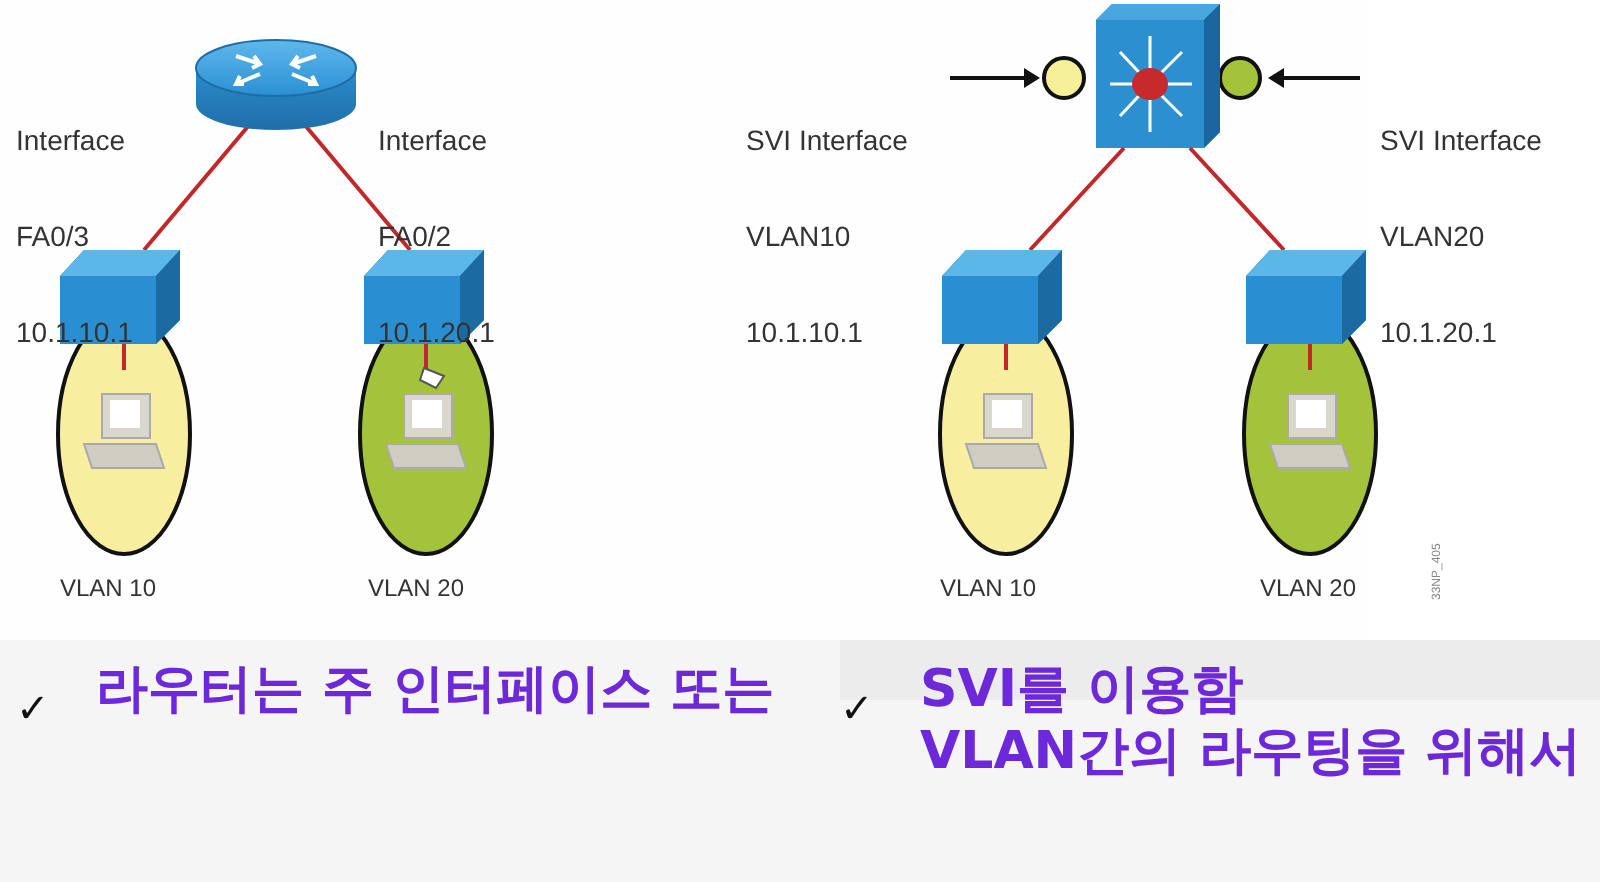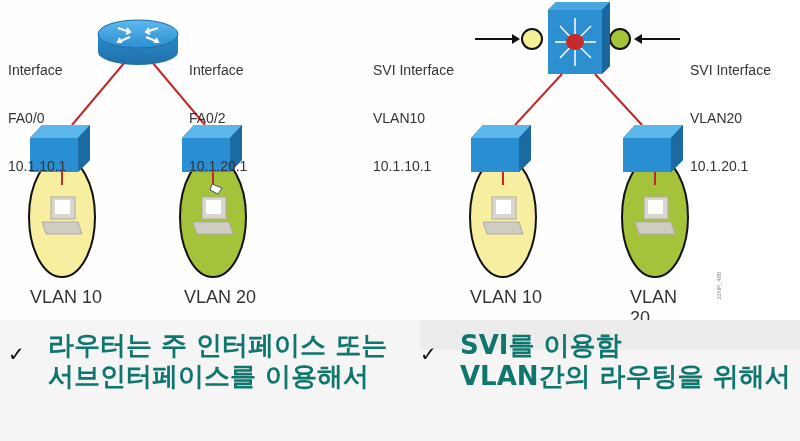--- a/index.html
+++ b/index.html
@@ -3,31 +3,31 @@
   <meta charset="utf-8">
   <style>
     html, body { margin: 0; padding: 0; }
     body {
       width: 800px; height: 441px; overflow: hidden; position: relative;
       background: #ffffff;
       font-family: "Liberation Sans", "DejaVu Sans", sans-serif;
     }
     .diagram { position: absolute; left: 0; top: 0; width: 684px; height: 320px; background: #fefefe; }
     .lbl { position: absolute; font-size: 14px; line-height: 16px; color: #333; white-space: pre; }
-    .vlan-lbl { position: absolute; font-size: 18px; color: #333; }
+    .vlan-lbl { position: absolute; font-size: 12px; color: #333; }
     .tiny { position: absolute; font-size: 6px; color: #888; transform: rotate(-90deg); transform-origin: left top; }
     .bottom {
       position: absolute; left: 0; top: 320px; width: 800px; height: 121px;
       background: #f5f5f5;
     }
     .bullet { position: absolute; top: 330px; }
     .check { position: absolute; font-size: 20px; color: #111; top: 12px; }
     .btext {
       position: absolute; left: 40px; top: 0px; font-size: 26px; line-height: 31px;
-      font-weight: bold; color: #0f766e; font-family: "DejaVu Sans", sans-serif; white-space: nowrap;
+      font-weight: bold; color: #6d28d9; font-family: "DejaVu Sans", sans-serif; white-space: nowrap;
     }
     .btext div { height: 31px; }
     .rightcol-bg { position: absolute; left: 420px; top: 320px; width: 380px; height: 30px; background: #ececec; }
   </style>
 </head>
 <body>
 
 <div class="diagram">
   <svg width="800" height="320" style="position:absolute;left:0;top:0">
     <defs>
@@ -147,21 +147,21 @@
     </g>
     <g>
       <rect x="644" y="197" width="24" height="22" fill="#d9d6cc" stroke="#aaa"></rect>
       <rect x="648" y="200" width="15" height="14" fill="#ffffff"></rect>
       <polygon points="635,222 671,222 675,234 639,234" fill="#cfccc1" stroke="#aaa"></polygon>
     </g>
   </svg>
 
   <div class="lbl" style="left:8px;top:30px">
     <div>Interface</div>
-    <div>FA0/0</div>
+    <div>FA0/3</div>
     <div>10.1.10.1</div>
   </div>
   <div class="lbl" style="left:189px;top:30px">
     <div>Interface</div>
     <div>FA0/2</div>
     <div>10.1.20.1</div>
   </div>
   <div class="vlan-lbl" style="left:30px;top:287px">VLAN 10</div>
   <div class="vlan-lbl" style="left:184px;top:287px">VLAN 20</div>
 
@@ -180,21 +180,20 @@
   <div class="tiny" style="left:716px;top:300px">33NP_405</div>
 </div>
 
 <div class="bottom"></div>
 <div class="rightcol-bg"></div>
 
 <div class="bullet" style="left:8px">
   <span class="check" style="left:0">✓</span>
   <div class="btext">
     <div>라우터는 주 인터페이스 또는</div>
-    <div>서브인터페이스를 이용해서</div>
   </div>
 </div>
 
 <div class="bullet" style="left:420px">
   <span class="check" style="left:0">✓</span>
   <div class="btext">
     <div>SVI를 이용함</div>
     <div>VLAN간의 라우팅을 위해서</div>
   </div>
 </div>

